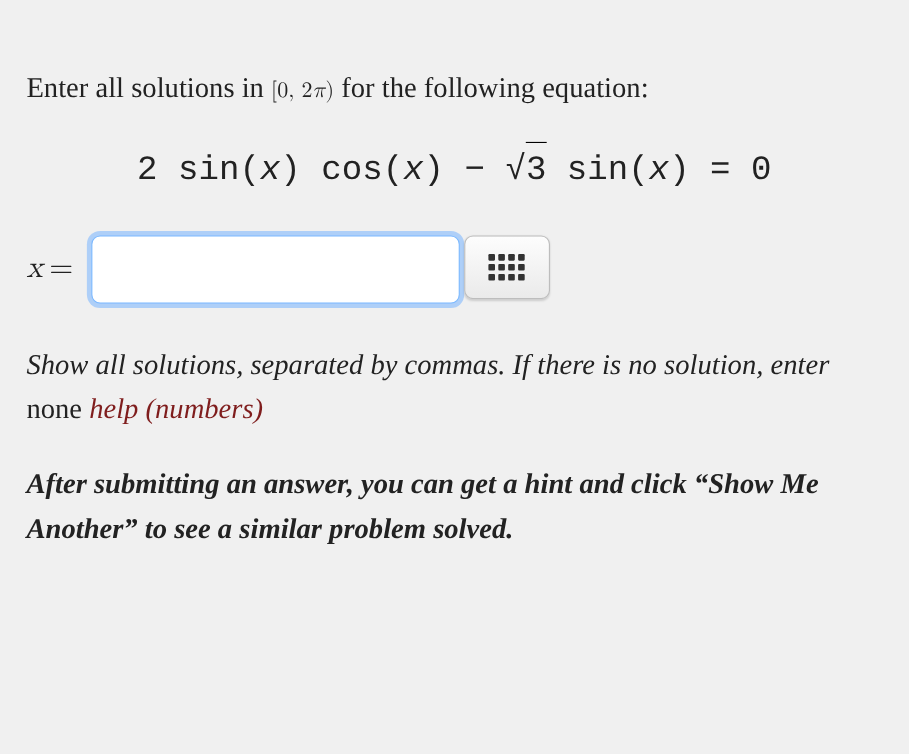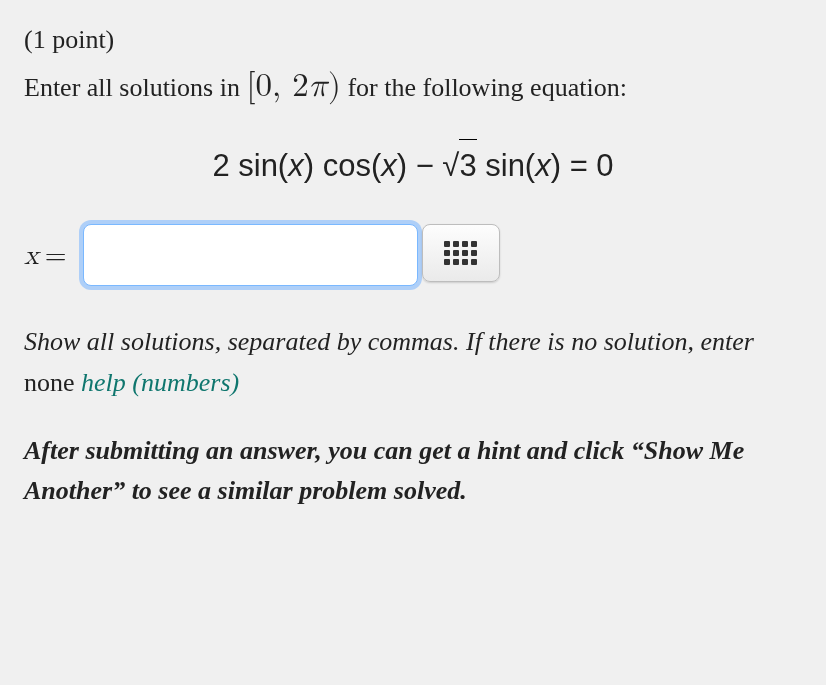--- a/index.html
+++ b/index.html
@@ -20,21 +20,21 @@
     .italic {
       font-style: italic;
     }
     .problem-intro {
       margin-bottom: 28px;
     }
     .equation-block {
       text-align: center;
       font-size: 31px;
       margin-bottom: 34px;
-      font-family: Liberation Sans, sans-serif;
+      font-family: Liberation Mono, monospace;
     }
     .sqrt {
       display: inline-block;
       position: relative;
     }
     .sqrt-symbol {
       position: relative;
       display: inline-block;
     }
     .sqrt-vinculum {
@@ -101,44 +101,44 @@
     .keypad-grid span {
       background: #333;
       width: 6px;
       height: 6px;
       border-radius: 1px;
     }
     .hint-text {
       margin-bottom: 28px;
     }
     .help-link {
-      color: #0f766e;
+      color: #7f1d1d;
       font-style: italic;
       cursor: pointer;
     }
     .footer-text {
       font-style: italic;
       font-weight: bold;
     }
     .non-italic {
       font-style: normal;
     }
     .interval {
       font-family: 'Cambria Math', 'Latin Modern Math', Georgia, serif;
-      font-size: 33px;
+      font-size: 20px;
     }
     .pi {
       font-style: italic;
     }
   </style>
 </head>
 <body>
 
 <div class="problem-intro">
-  <span>(1 point)</span><br>
+  <br>
   <span>Enter all solutions in </span><span class="interval">[0,&nbsp;2<span class="pi">π</span>)</span><span> for the following equation:</span>
 </div>
 
 <div class="equation-block">
   2&nbsp;sin(<span class="italic">x</span>)&nbsp;cos(<span class="italic">x</span>)&nbsp;−&nbsp;<span class="sqrt"><span class="sqrt-symbol">√</span><span class="sqrt-vinculum">3</span></span>&nbsp;sin(<span class="italic">x</span>)&nbsp;=&nbsp;0
 </div>
 
 <div class="answer-row">
   <span class="x-equals"><span>x</span><span class="eq">=</span></span>
   <div class="input-wrapper">

